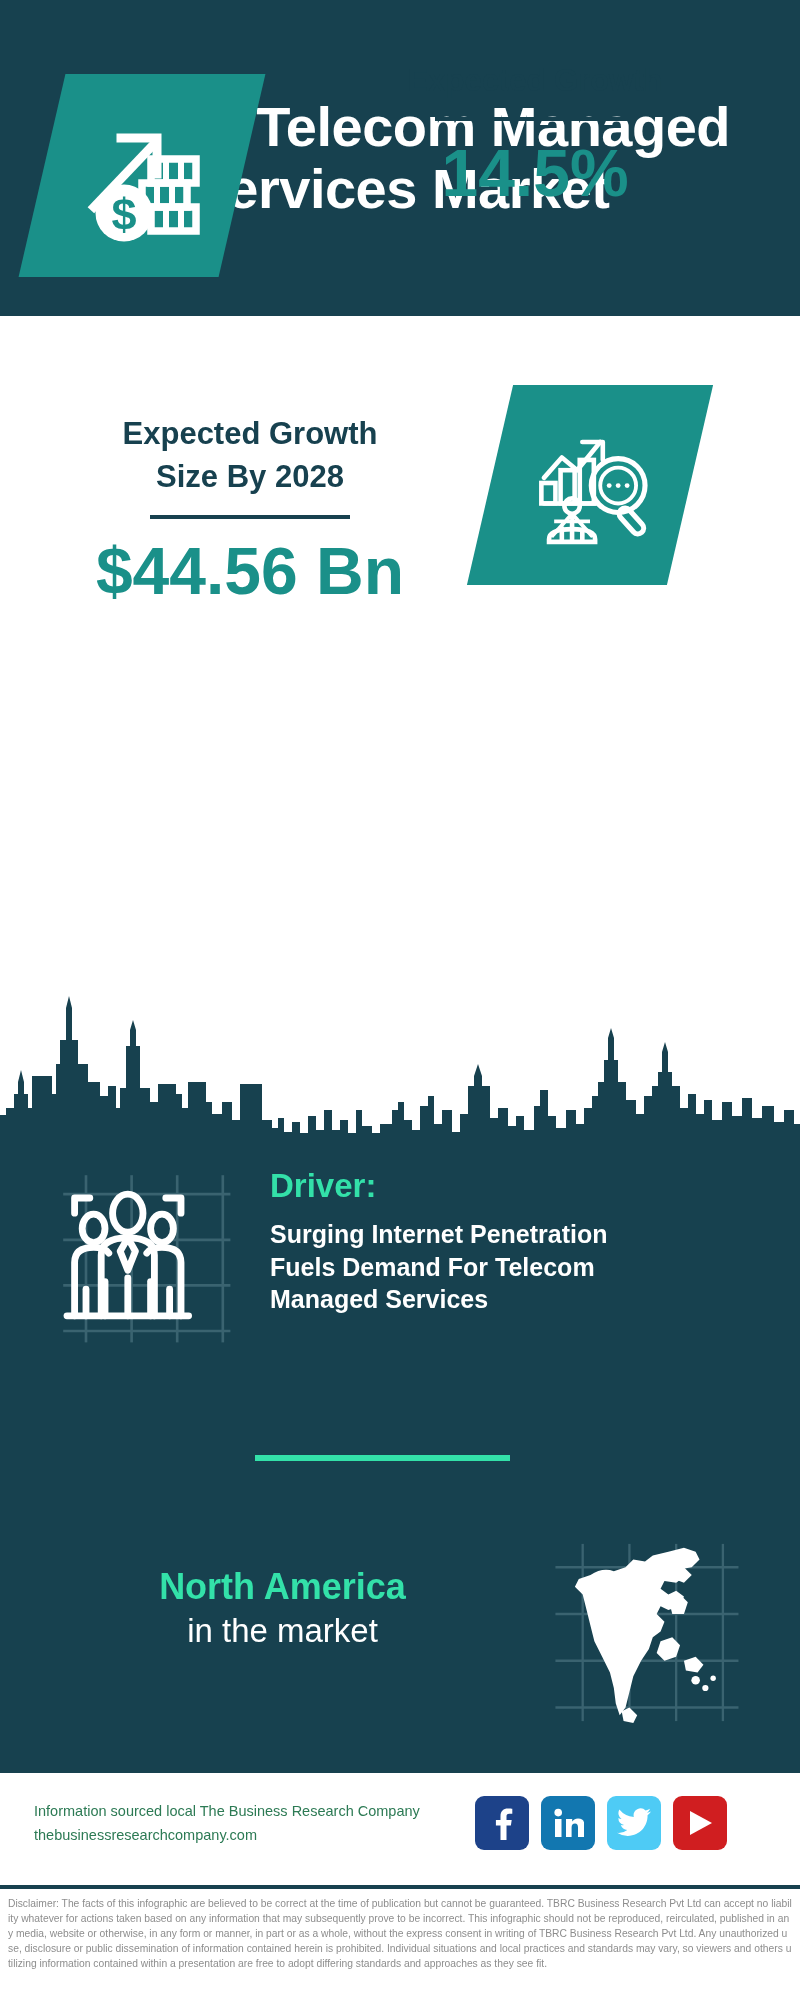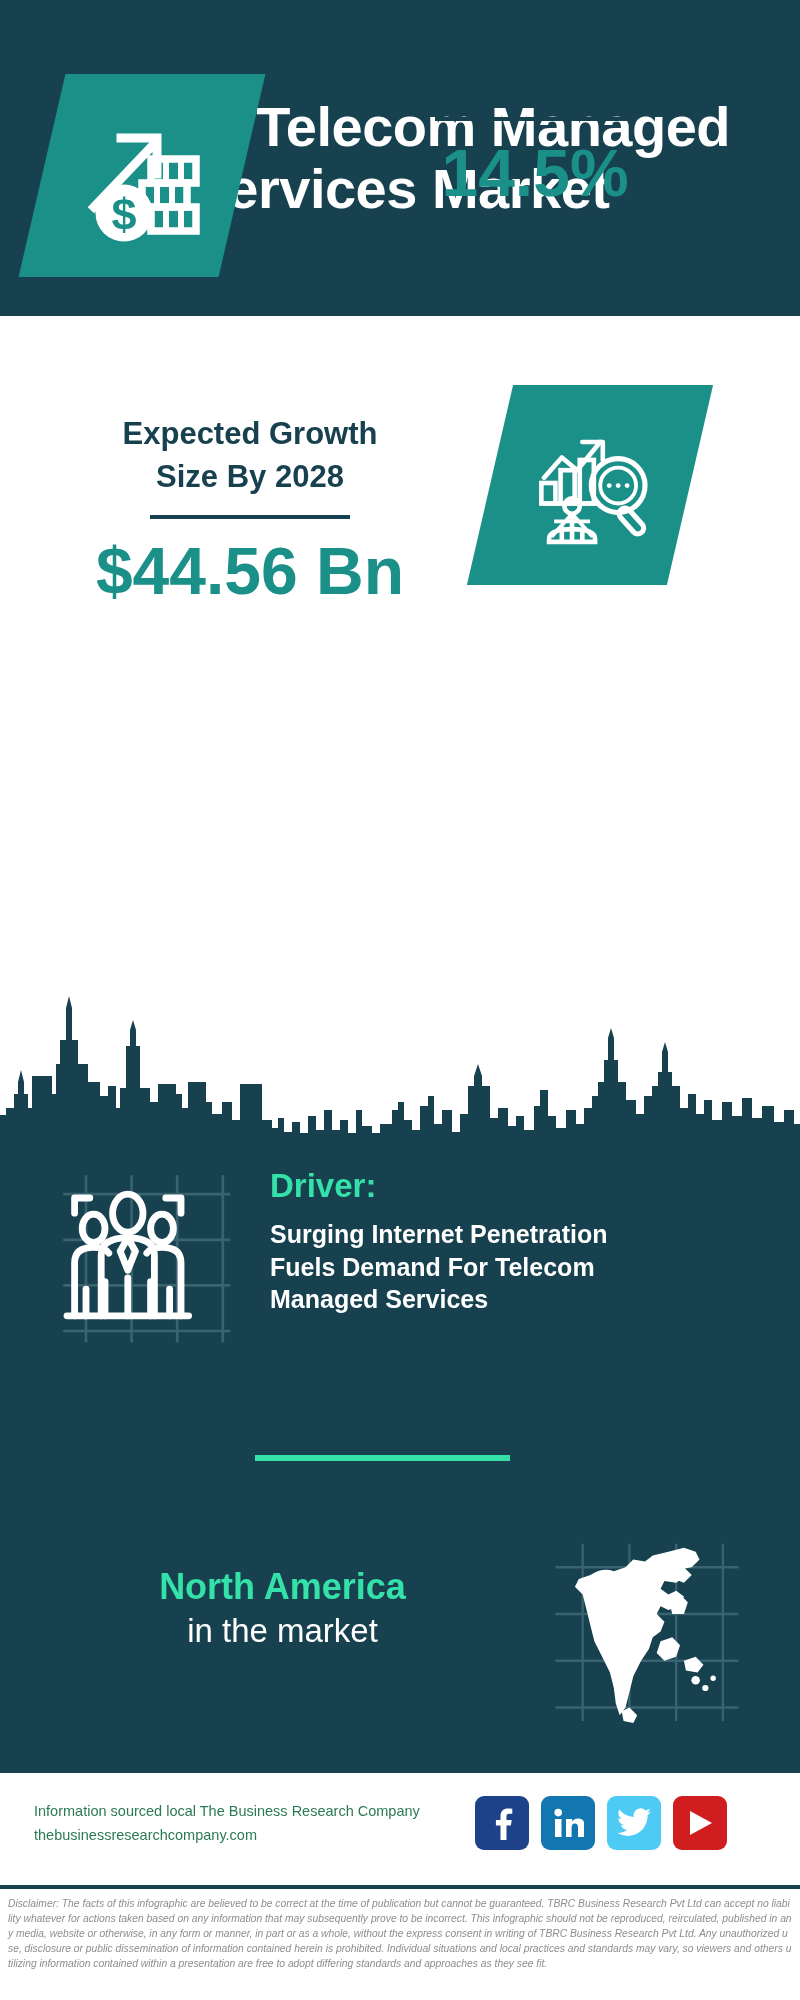--- a/index.html
+++ b/index.html
@@ -128,21 +128,21 @@
   .s-yt{background:#d01e20;}
 
   
   .disclaimer-wrap{
     position:absolute;left:0;top:1885px;width:800px;height:115px;background:#ffffff;
   }
   .disc-rule{position:absolute;left:0;top:0;width:800px;height:4px;background:#17414f;}
   .disclaimer{
     position:absolute;left:8px;top:12px;width:784px;
     color:#8d8d8d;font-size:10.3px;line-height:1.45;text-align:left;
-    margin:0;word-break:break-all;font-style:italic;
+    margin:0;word-break:break-all;
   }
 </style>
 </head>
 <body>
 
 <div class="page">
 
   <div class="header">
     <h1 class="header-title">Global Telecom Managed Services Market</h1>
   </div>

